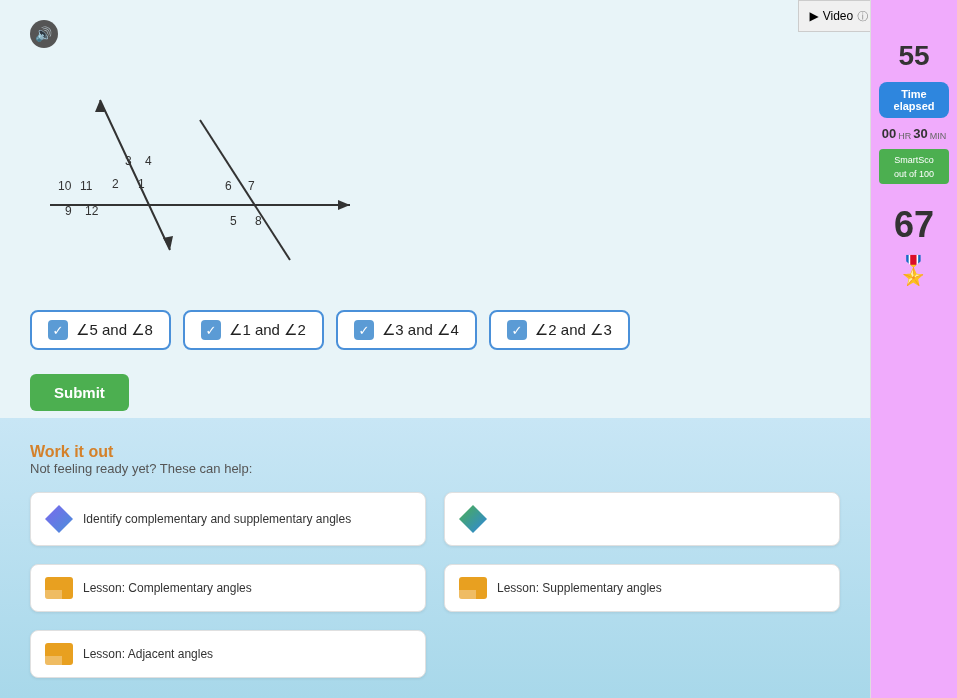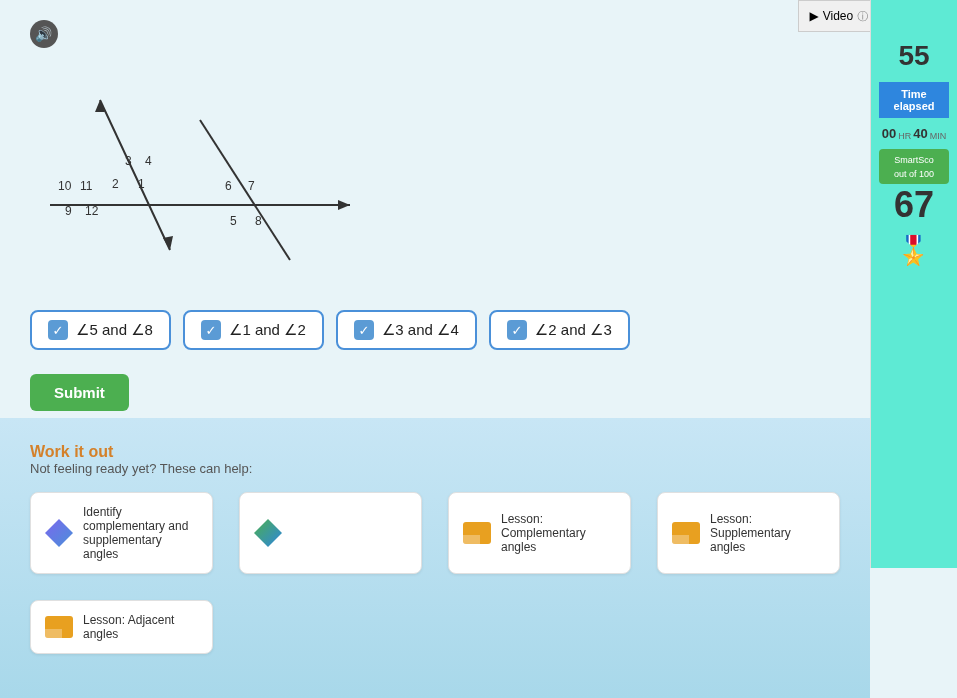--- a/index.html
+++ b/index.html
@@ -48,42 +48,42 @@
       width: 870px;
       height: 698px;
       padding: 20px 30px;
     }
 
     
     .right-sidebar {
       position: absolute;
       top: 0; right: 0;
       width: 87px;
-      height: 568px;
-      background: #5eead4;
+      height: 698px;
+      background: #f0abfc;
       border-left: 1px solid #ddd;
       display: flex;
       flex-direction: column;
       align-items: center;
       padding-top: 32px;
     }
     .questions-count {
       font-size: 28px;
       font-weight: bold;
       color: #333;
       margin-top: 8px;
     }
     .time-elapsed-box {
       background: #2e86de;
       color: white;
       text-align: center;
       padding: 6px 8px;
       font-size: 11px;
       font-weight: bold;
-      border-radius: 0;
+      border-radius: 8px;
       margin-top: 10px;
       width: 70px;
     }
     .timer-display {
       display: flex;
       align-items: flex-end;
       font-size: 13px;
       color: #333;
       margin-top: 8px;
       gap: 2px;
@@ -100,21 +100,21 @@
       font-size: 10px;
       border-radius: 4px;
       margin-top: 8px;
       width: 70px;
       line-height: 1.3;
     }
     .big-score {
       font-size: 36px;
       font-weight: bold;
       color: #333;
-      margin-top: 0;
+      margin-top: 20px;
     }
     .ribbon-icon {
       margin-top: 8px;
       font-size: 28px;
     }
 
     
     .question-header {
       display: flex;
       align-items: center;
@@ -203,22 +203,22 @@
       color: #d4812a;
     }
     .work-it-out .subtitle {
       font-size: 13px;
       color: #555;
     }
 
     
     .help-grid {
       display: grid;
-      grid-template-columns: 1fr 1fr 1fr 1fr;
-      gap: 26px;
+      grid-template-columns: 1fr 1fr;
+      gap: 18px;
       margin-top: 8px;
     }
     .help-card {
       background: white;
       border-radius: 8px;
       padding: 12px 14px;
       display: flex;
       align-items: center;
       gap: 10px;
       font-size: 12px;
@@ -287,21 +287,21 @@
 
 <div class="right-sidebar">
   <div class="questions-count">55</div>
   <div class="time-elapsed-box">
     <span style="white-space:pre;">Time
 elapsed</span>
   </div>
   <div class="timer-display">
     <strong>00</strong>
     <span style="font-size:9px;">HR</span>
-    <strong>40</strong>
+    <strong>30</strong>
     <span style="font-size:9px;">MIN</span>
   </div>
   <div class="smartscore-box">
     <span style="white-space:pre;font-size:9px;">SmartSco
 out of 100</span>
   </div>
   <div class="big-score">67</div>
   <div class="ribbon-icon">🎖️</div>
 </div>
 

